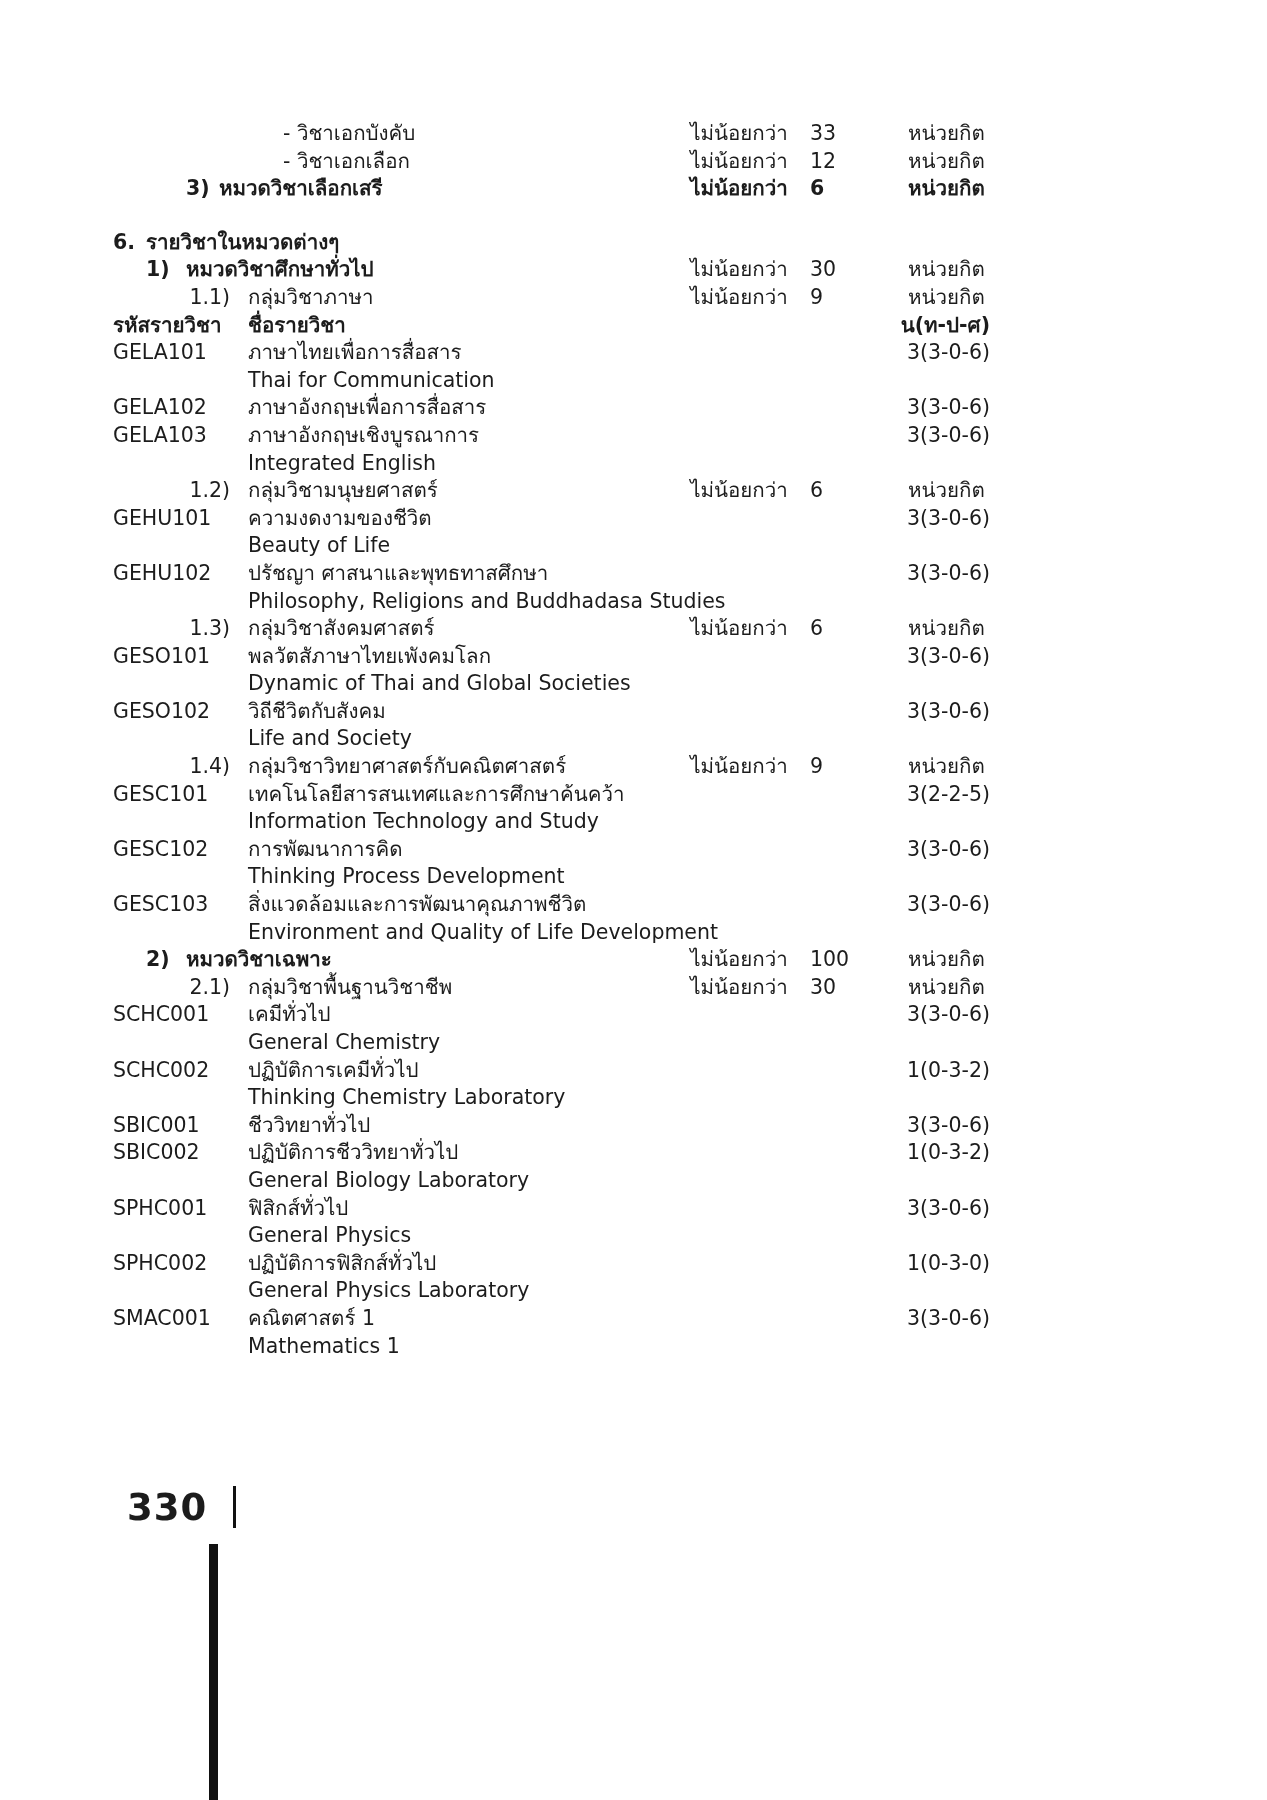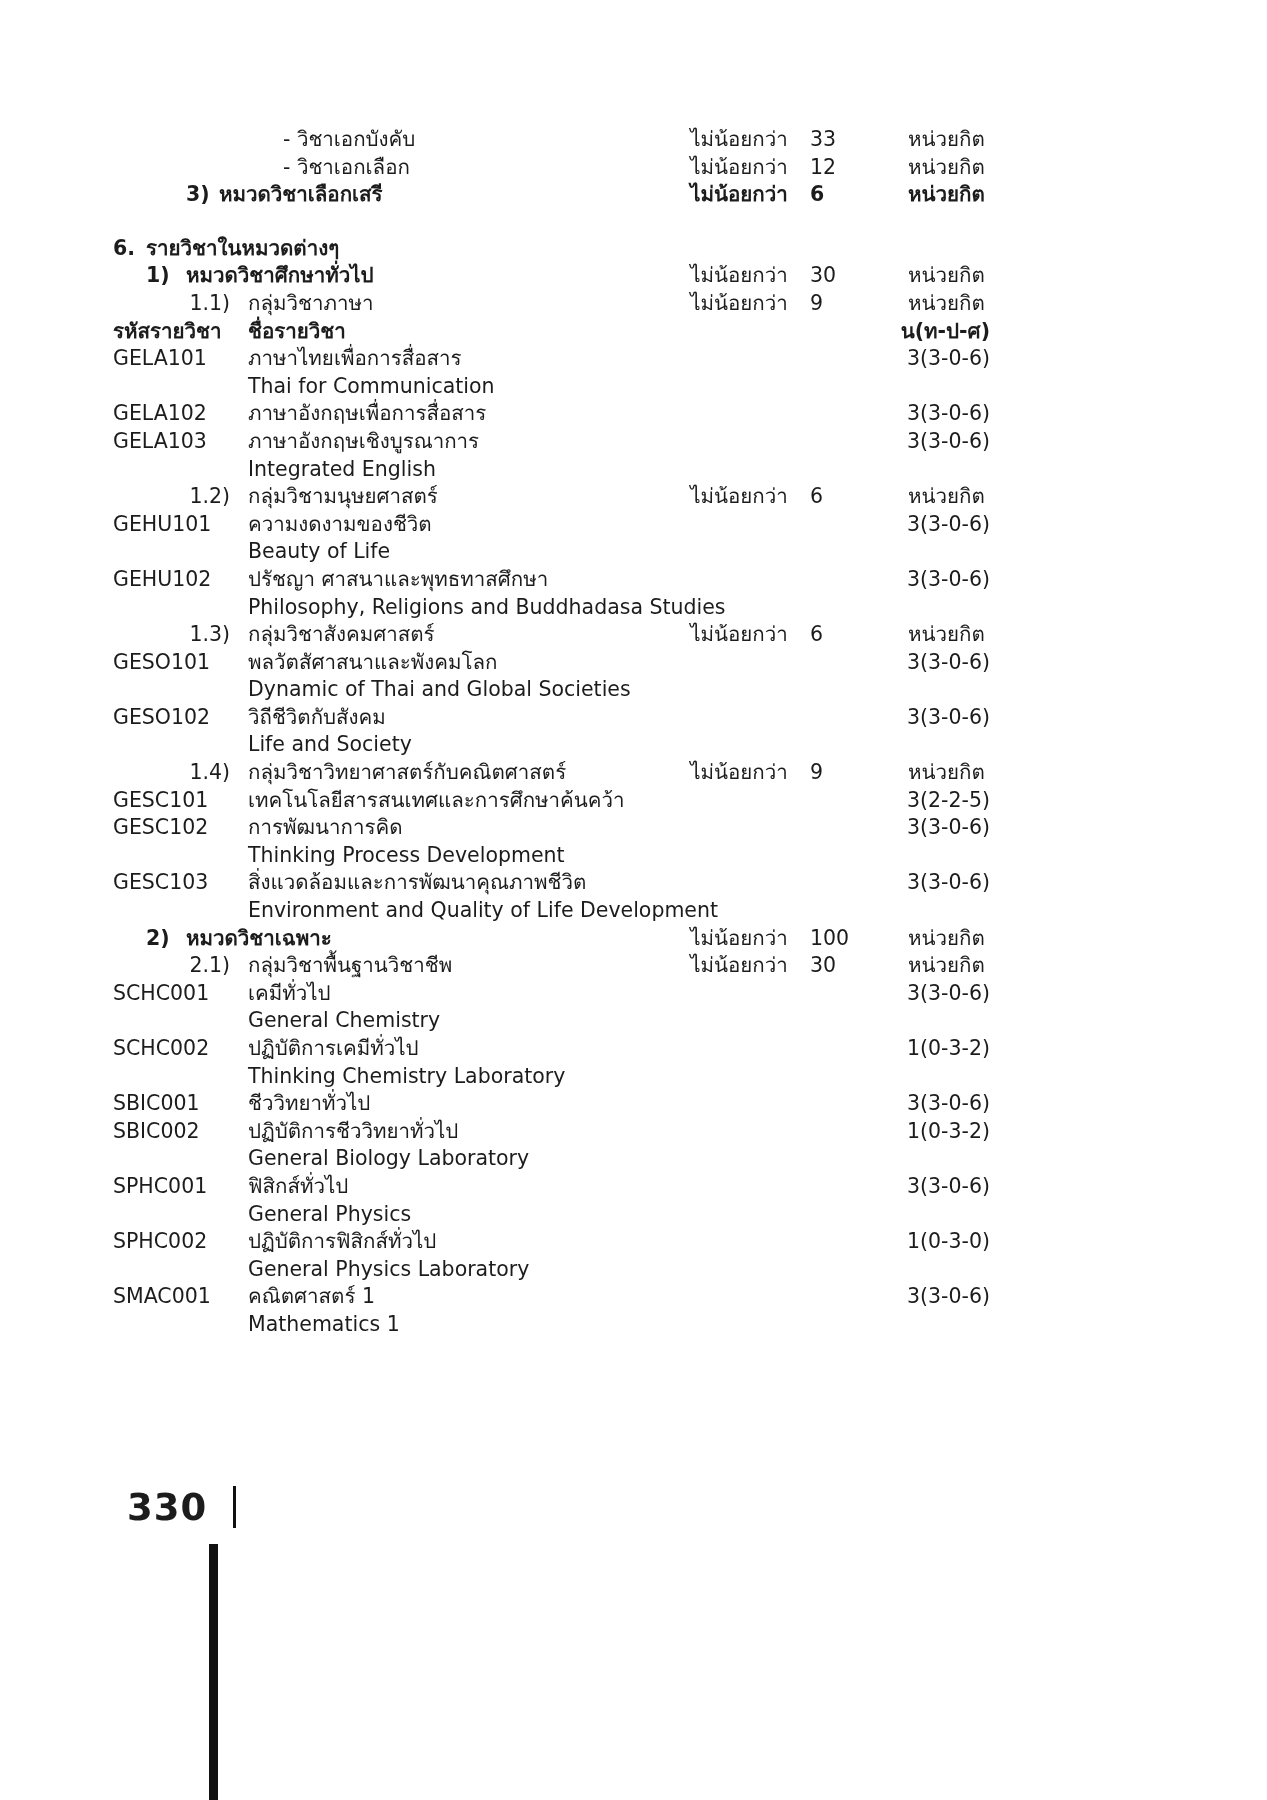--- a/index.html
+++ b/index.html
@@ -1,21 +1,21 @@
 <!DOCTYPE html>
 <html><head>
 <meta charset="utf-8">
 <style>
   html,body { margin:0; padding:0; }
   body {
     width:1267px; height:1800px; background:#ffffff; position:relative;
     font-family:"DejaVu Sans","Liberation Sans",sans-serif;
     color:#1c1c1c; overflow:hidden;
   }
-  .content { position:absolute; left:113px; top:126px; width:877px; }
+  .content { position:absolute; left:113px; top:120px; width:877px; }
   .row {
     display:flex; align-items:baseline; height:27.6px; line-height:27.6px;
     font-size:20.5px; white-space:nowrap;
   }
   .spacer { height:26px; }
   .prefix { flex:0 0 auto; }
   .label  { flex:0 0 auto; }
   
   .s-code .prefix { width:135px; }
   .s-sub  .prefix { width:135px; text-align:right; padding-right:18px; box-sizing:border-box; }
@@ -162,21 +162,21 @@
       <span class="prefix">1.3)</span>
       <span class="label">กลุ่มวิชาสังคมศาสตร์</span>
       <span class="right">
         <span class="min">ไม่น้อยกว่า</span>
         <span class="value">6</span>
         <span class="unit">หน่วยกิต</span>
       </span>
     </div>
     <div class="row s-code b-none">
       <span class="prefix">GESO101</span>
-      <span class="label">พลวัตสัศาสนาและพังคมโลก</span>
+      <span class="label">พลวัตสัภาษาไทยเพังคมโลก</span>
       <span class="right">
         <span class="credit">3(3-0-6)</span>
       </span>
     </div>
     <div class="row s-en b-none">
       <span class="label">Dynamic of Thai and Global Societies</span>
     </div>
     <div class="row s-code b-none">
       <span class="prefix">GESO102</span>
       <span class="label">วิถีชีวิตกับสังคม</span>
@@ -195,20 +195,23 @@
         <span class="value">9</span>
         <span class="unit">หน่วยกิต</span>
       </span>
     </div>
     <div class="row s-code b-none">
       <span class="prefix">GESC101</span>
       <span class="label">เทคโนโลยีสารสนเทศและการศึกษาค้นคว้า</span>
       <span class="right">
         <span class="credit">3(2-2-5)</span>
       </span>
+    </div>
+    <div class="row s-en b-none">
+      <span class="label">Information Technology and Study</span>
     </div>
     <div class="row s-code b-none">
       <span class="prefix">GESC102</span>
       <span class="label">การพัฒนาการคิด</span>
       <span class="right">
         <span class="credit">3(3-0-6)</span>
       </span>
     </div>
     <div class="row s-en b-none">
       <span class="label">Thinking Process Development</span>

